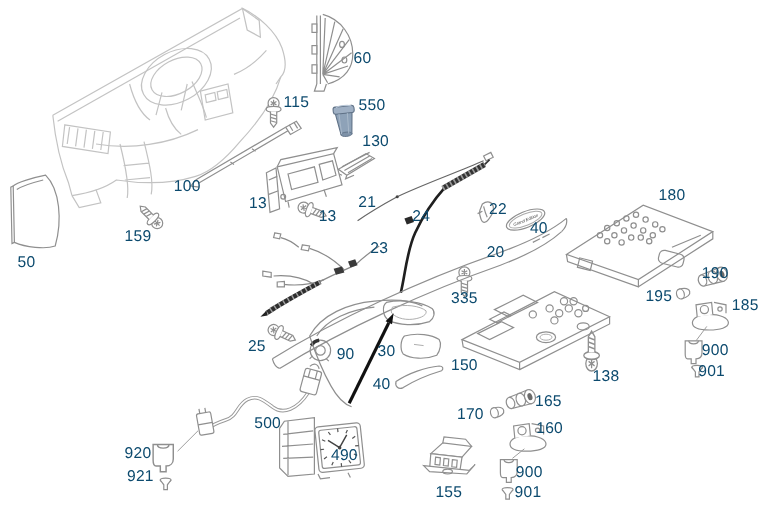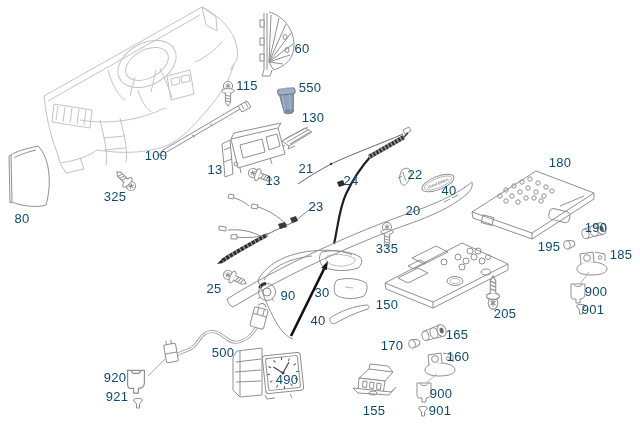--- a/index.html
+++ b/index.html
@@ -319,40 +319,40 @@
 </svg>
 
 <div class="lbl" style="left:302px;top:48px">60</div>
 <div class="lbl" style="left:247px;top:85px">115</div>
 <div class="lbl" style="left:310px;top:87px">550</div>
 <div class="lbl" style="left:313px;top:117px">130</div>
 <div class="lbl" style="left:156px;top:155px">100</div>
 <div class="lbl" style="left:215px;top:169px">13</div>
 <div class="lbl" style="left:273px;top:180px">13</div>
 <div class="lbl" style="left:306px;top:168px">21</div>
-<div class="lbl" style="left:115px;top:196px">325</div>
-<div class="lbl" style="left:22px;top:218px">80</div>
+<div class="lbl" style="left:115px;top:196px">159</div>
+<div class="lbl" style="left:22px;top:218px">50</div>
 <div class="lbl" style="left:415px;top:174px">22</div>
 <div class="lbl" style="left:449px;top:190px">40</div>
 <div class="lbl" style="left:560px;top:162px">180</div>
 <div class="lbl" style="left:351px;top:180px">24</div>
 <div class="lbl" style="left:316px;top:206px">23</div>
 <div class="lbl" style="left:413px;top:210px">20</div>
 <div class="lbl" style="left:387px;top:248px">335</div>
 <div class="lbl" style="left:596px;top:227px">190</div>
 <div class="lbl" style="left:549px;top:246px">195</div>
 <div class="lbl" style="left:621px;top:254px">185</div>
 <div class="lbl" style="left:596px;top:291px">900</div>
 <div class="lbl" style="left:593px;top:309px">901</div>
 <div class="lbl" style="left:214px;top:288px">25</div>
 <div class="lbl" style="left:288px;top:295px">90</div>
 <div class="lbl" style="left:322px;top:292px">30</div>
 <div class="lbl" style="left:318px;top:320px">40</div>
 <div class="lbl" style="left:387px;top:304px">150</div>
-<div class="lbl" style="left:505px;top:313px">205</div>
+<div class="lbl" style="left:505px;top:313px">138</div>
 <div class="lbl" style="left:457px;top:334px">165</div>
 <div class="lbl" style="left:392px;top:345px">170</div>
 <div class="lbl" style="left:223px;top:352px">500</div>
 <div class="lbl" style="left:458px;top:356px">160</div>
 <div class="lbl" style="left:115px;top:377px">920</div>
 <div class="lbl" style="left:117px;top:396px">921</div>
 <div class="lbl" style="left:287px;top:379px">490</div>
 <div class="lbl" style="left:441px;top:393px">900</div>
 <div class="lbl" style="left:374px;top:410px">155</div>
 <div class="lbl" style="left:440px;top:410px">901</div>

